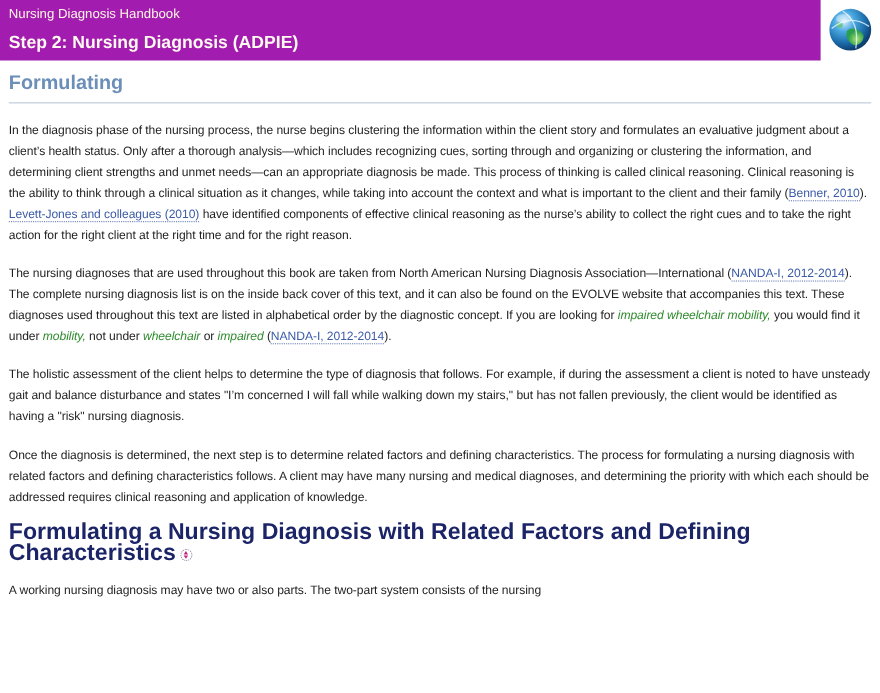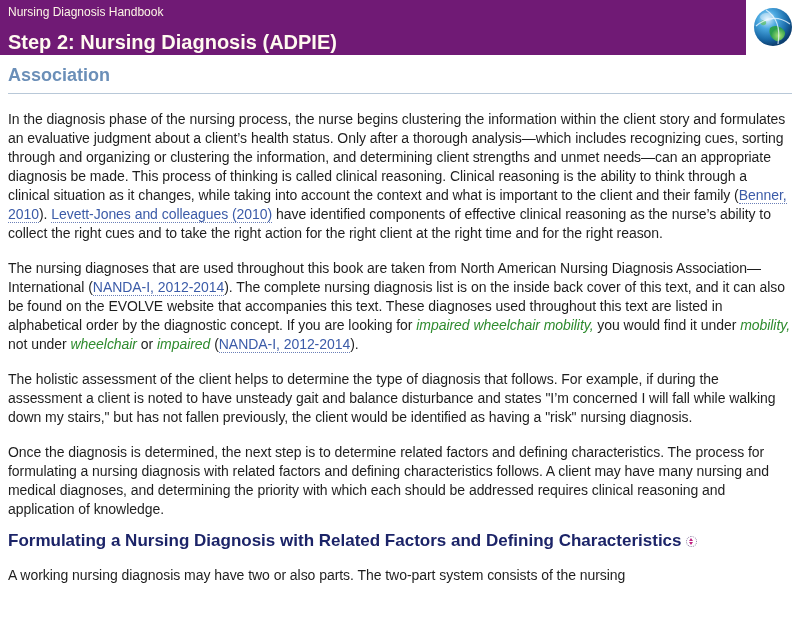--- a/index.html
+++ b/index.html
@@ -17,35 +17,35 @@
       height: 630px;
       overflow: hidden;
       background: #ffffff;
     }
     .header {
       position: absolute;
       left: 0;
       top: 0;
       width: 746px;
       height: 55px;
-      background: #701a75;
+      background: #a21caf;
     }
     .app-title {
       position: absolute;
       left: 8px;
       top: 5px;
       font-size: 12px;
       color: #fdf6e6;
       white-space: nowrap;
     }
     .step-title {
       position: absolute;
       left: 8px;
       top: 31px;
-      font-size: 20px;
+      font-size: 16px;
       font-weight: bold;
       color: #fffaf0;
       white-space: nowrap;
     }
     .globe-button {
       position: absolute;
       left: 752px;
       top: 6px;
       width: 42px;
       height: 42px;
@@ -66,40 +66,40 @@
       line-height: 26px;
     }
     .divider {
       height: 1px;
       background: #b8c8d8;
       margin: 3px 0 2px 0;
       width: 784px;
     }
     p {
       margin: 16px 0 12px 0;
-      font-size: 14px;
+      font-size: 11px;
       line-height: 19px;
       color: #1e1e1e;
       letter-spacing: -0.05px;
     }
     .link {
       color: #3b5ba8;
       text-decoration: none;
       border-bottom: 1px dotted #6a7fb8;
       cursor: pointer;
     }
     .term {
       color: #2e8b2e;
       font-style: italic;
     }
     .bold {
       font-weight: normal;
     }
     .sub-heading {
-      font-size: 17px;
+      font-size: 21px;
       font-weight: bold;
       color: #1c2468;
       margin: 0 0 10px 0;
       line-height: 19px;
     }
     .expand-icon {
       display: inline-block;
       width: 11px;
       height: 11px;
       border: 1px dotted #8a7aa0;
@@ -159,21 +159,21 @@
       <circle cx="21" cy="21" r="19" fill="url(#gg)"></circle>
       <path d="M18 22 C22 18, 30 20, 33 26 C34 31, 28 36, 24 35 C20 33, 16 28, 18 22 Z" fill="url(#land)" opacity="0.9"></path>
       <path d="M8 16 C11 13, 15 14, 14 18 C12 20, 9 20, 8 16 Z" fill="#5cc060" opacity="0.7"></path>
       <path d="M4 20 Q21 6 38 18" stroke="#e8f6ff" stroke-width="1.2" fill="none" opacity="0.8"></path>
       <path d="M14 4 Q30 14 26 38" stroke="#e8f6ff" stroke-width="1.2" fill="none" opacity="0.8"></path>
       <ellipse cx="15" cy="11" rx="7" ry="4" fill="#ffffff" opacity="0.35"></ellipse>
     </svg>
   </div>
 
   <div class="content">
-    <h2 class="section-title">Association</h2>
+    <h2 class="section-title">Formulating</h2>
     <div class="divider"></div>
 
     <p><span>In the diagnosis phase of the nursing process, the nurse begins clustering the information within the client story and formulates an evaluative judgment about a client’s health status. Only after a thorough analysis—which includes recognizing cues, sorting through and organizing or clustering the information, and determining client strengths and unmet needs—can an appropriate diagnosis be made. This process of thinking is called clinical reasoning. Clinical reasoning is the ability to think through a clinical situation as it changes, while taking into account the context and what is important to the client and their family (</span><a class="link">Benner, 2010</a><span>). </span><a class="link">Levett-Jones and colleagues (2010)</a><span> have identified components of effective clinical reasoning as the nurse’s ability to collect the right cues and to take the right action for the right client at the right time and for the right reason.</span></p>
 
     <p><span>The nursing diagnoses that are used throughout this book are taken from North American Nursing Diagnosis Association—International (</span><a class="link">NANDA-I, 2012-2014</a><span>). The complete nursing diagnosis list is on the inside back cover of this text, and it can also be found on the EVOLVE website that accompanies this text. These diagnoses used throughout this text are listed in alphabetical order by the </span><span class="bold">diagnostic concept.</span><span> If you are looking for </span><span class="term">impaired wheelchair mobility,</span><span> you would find it under </span><span class="term">mobility,</span><span> not under </span><span class="term">wheelchair</span><span> or </span><span class="term">impaired</span><span> (</span><a class="link">NANDA-I, 2012-2014</a><span>).</span></p>
 
     <p>The holistic assessment of the client helps to determine the type of diagnosis that follows. For example, if during the assessment a client is noted to have unsteady gait and balance disturbance and states "I’m concerned I will fall while walking down my stairs," but has not fallen previously, the client would be identified as having a "risk" nursing diagnosis.</p>
 
     <p>Once the diagnosis is determined, the next step is to determine related factors and defining characteristics. The process for formulating a nursing diagnosis with related factors and defining characteristics follows. A client may have many nursing and medical diagnoses, and determining the priority with which each should be addressed requires clinical reasoning and application of knowledge.</p>
 

